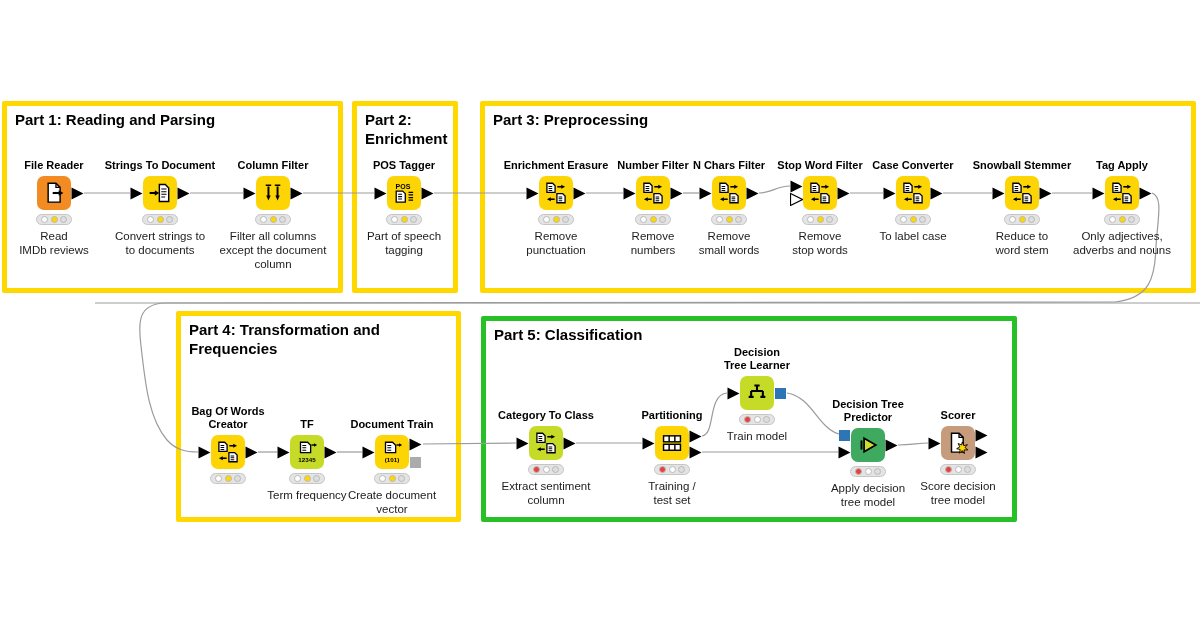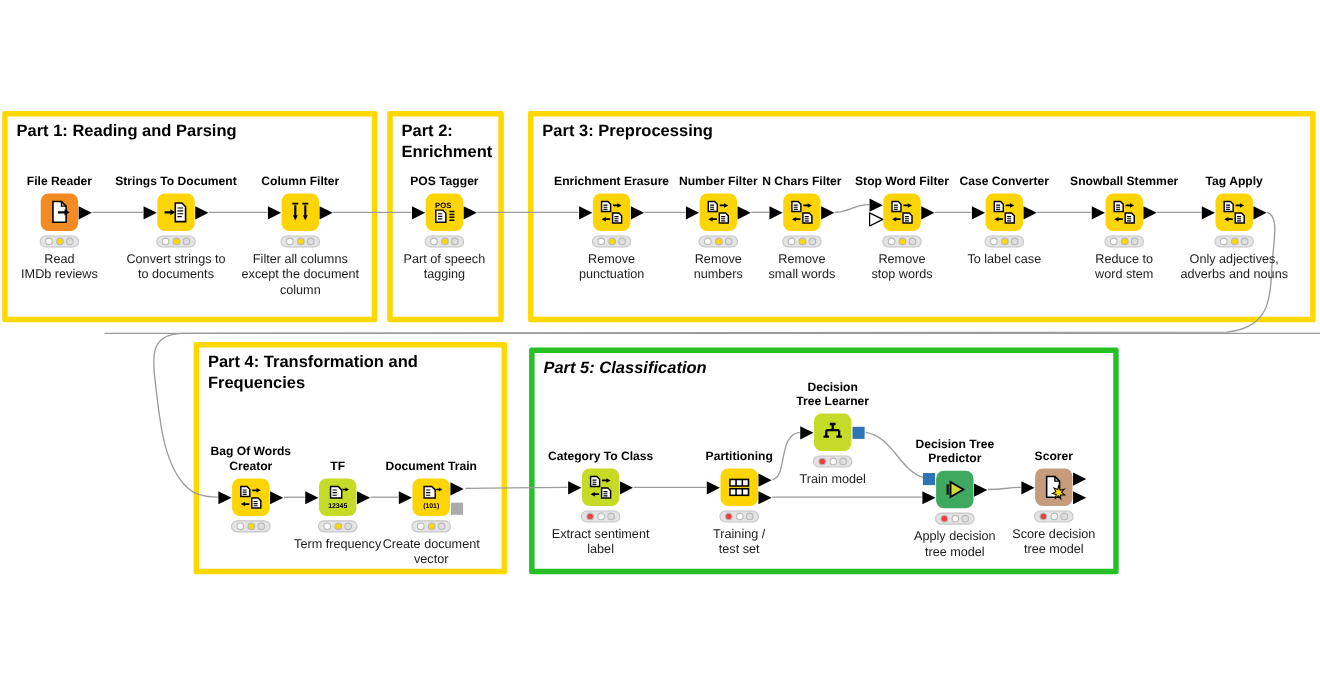--- a/index.html
+++ b/index.html
@@ -50,21 +50,21 @@
       </div>
       <div class="part-box" style="left: 352px; top: 101px; width: 106px; height: 192px; border: 5px solid rgb(255, 216, 0);">
         <div class="part-title">Part 2: Enrichment</div>
       </div>
       <div class="part-box" style="left: 480px; top: 101px; width: 716px; height: 192px; border: 5px solid rgb(255, 216, 0);">
         <div class="part-title">Part 3: Preprocessing</div>
       </div>
       <div class="part-box" style="left: 176px; top: 311px; width: 285px; height: 211px; border: 5px solid rgb(255, 216, 0);">
         <div class="part-title">Part 4: Transformation and Frequencies</div>
       </div>
-      <div class="part-box" style="left: 481px; top: 316px; width: 536px; height: 206px; border: 5px solid rgb(39, 193, 39); font-style: italic;">
+      <div class="part-box" style="left: 481px; top: 316px; width: 536px; height: 206px; border: 5px solid rgb(39, 193, 39);">
         <div class="part-title">Part 5: Classification</div>
       </div>
     </div>
   <svg id="edges" width="1200" height="630" viewBox="0 0 1200 630">
       <line x1="95" y1="303" x2="1200" y2="303" stroke="#9b9b9b" stroke-width="1.1"></line>
       <path d="M84 193 H130" fill="none" stroke="#9b9b9b" stroke-width="1.2"></path>
       <path d="M190 193 H243" fill="none" stroke="#9b9b9b" stroke-width="1.2"></path>
       <path d="M303 193 H374" fill="none" stroke="#9b9b9b" stroke-width="1.2"></path>
       <path d="M434 193 H526" fill="none" stroke="#9b9b9b" stroke-width="1.2"></path>
       <path d="M586 193 H623" fill="none" stroke="#9b9b9b" stroke-width="1.2"></path>
@@ -562,21 +562,21 @@
           <svg width="13" height="13" viewBox="0 0 13 13">
             <polygon points="0.5,0.5 12.5,6.5 0.5,12.5" fill="#000" stroke="none" stroke-width="1.2"></polygon>
           </svg>
         </div>
         <div class="traffic">
           <span class="dot" style="background: rgb(238, 61, 61);"></span>
           <span class="dot" style="background: rgb(255, 255, 255);"></span>
           <span class="dot" style="background: rgb(222, 222, 222);"></span>
         </div>
         <div class="node-desc">Extract sentiment
-label</div>
+column</div>
       </div>
       <div class="node" style="left: 597px; top: 382px;">
         <div class="node-title">Partitioning</div>
         <div class="node-icon" style="background: rgb(253, 213, 5);">
           <span style="display: flex; width: 26px; height: 26px;">
             <svg viewBox="0 0 20 20">
               <rect x="3.5" y="4.5" width="13" height="4.6" fill="#fff" stroke="#000" stroke-width="1.1"></rect>
               <rect x="3.5" y="11" width="13" height="4.6" fill="#fff" stroke="#000" stroke-width="1.1"></rect>
               <path d="M7.8 4.5v4.6M12.2 4.5v4.6M7.8 11v4.6M12.2 11v4.6" stroke="#000" stroke-width="1.1"></path>
             </svg>

